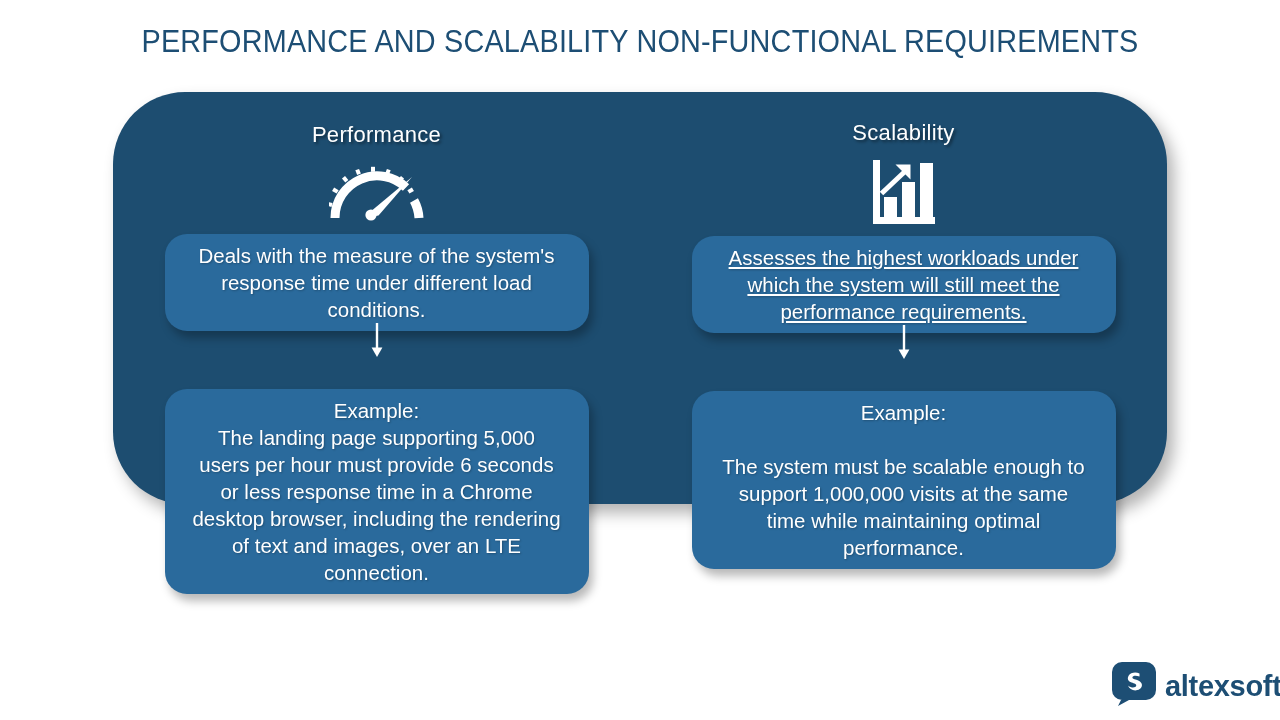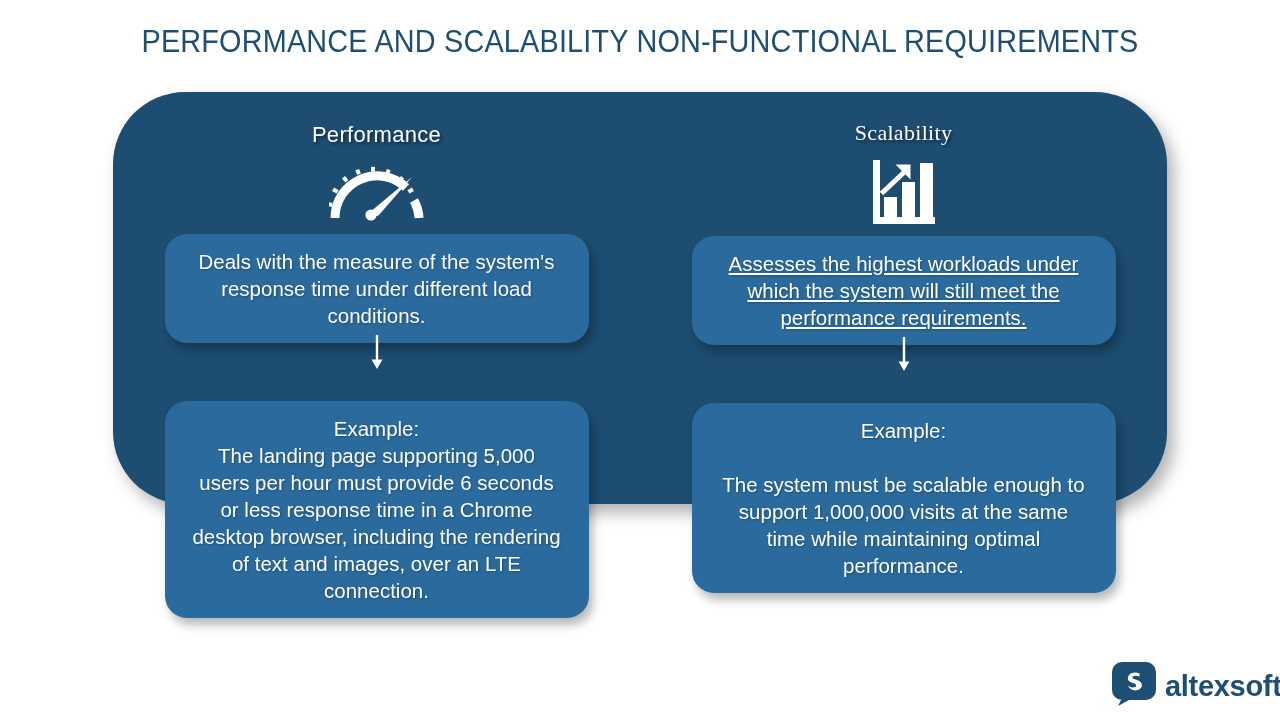--- a/index.html
+++ b/index.html
@@ -62,21 +62,21 @@
     color: #ffffff;
     font-size: 22px;
     font-weight: 400;
     letter-spacing: 0.3px;
     text-shadow: 2px 2px 3px rgba(0,0,0,0.45);
     margin-top: 26px;
     height: 30px;
     line-height: 30px;
   }
   .column.left .col-header { margin-top: 28px; }
-  .column.right .col-header { margin-top: 26px; font-family: Liberation Serif, serif; }
+  .column.right .col-header { margin-top: 26px; }
 
   .icon-wrap {
     height: 74px;
     display: flex;
     align-items: center;
     justify-content: center;
     margin-top: 10px;
   }
   .column.right .icon-wrap { margin-top: 12px; }
 
@@ -84,21 +84,21 @@
   .card {
     background: #2a6a9c;
     border-radius: 22px;
     color: #ffffff;
     text-align: center;
     box-shadow: 4px 7px 10px rgba(0,0,0,0.28);
     box-sizing: border-box;
     display: flex;
     align-items: center;
     justify-content: center;
-    padding: 14px 26px;
+    padding: 8px 26px;
   }
   .card-text {
     font-size: 20.5px;
     line-height: 27px;
     font-weight: 400;
     white-space: pre-line;
     text-shadow: 1px 1px 2px rgba(0,0,0,0.25);
   }
 
   .column.left .card.desc {

